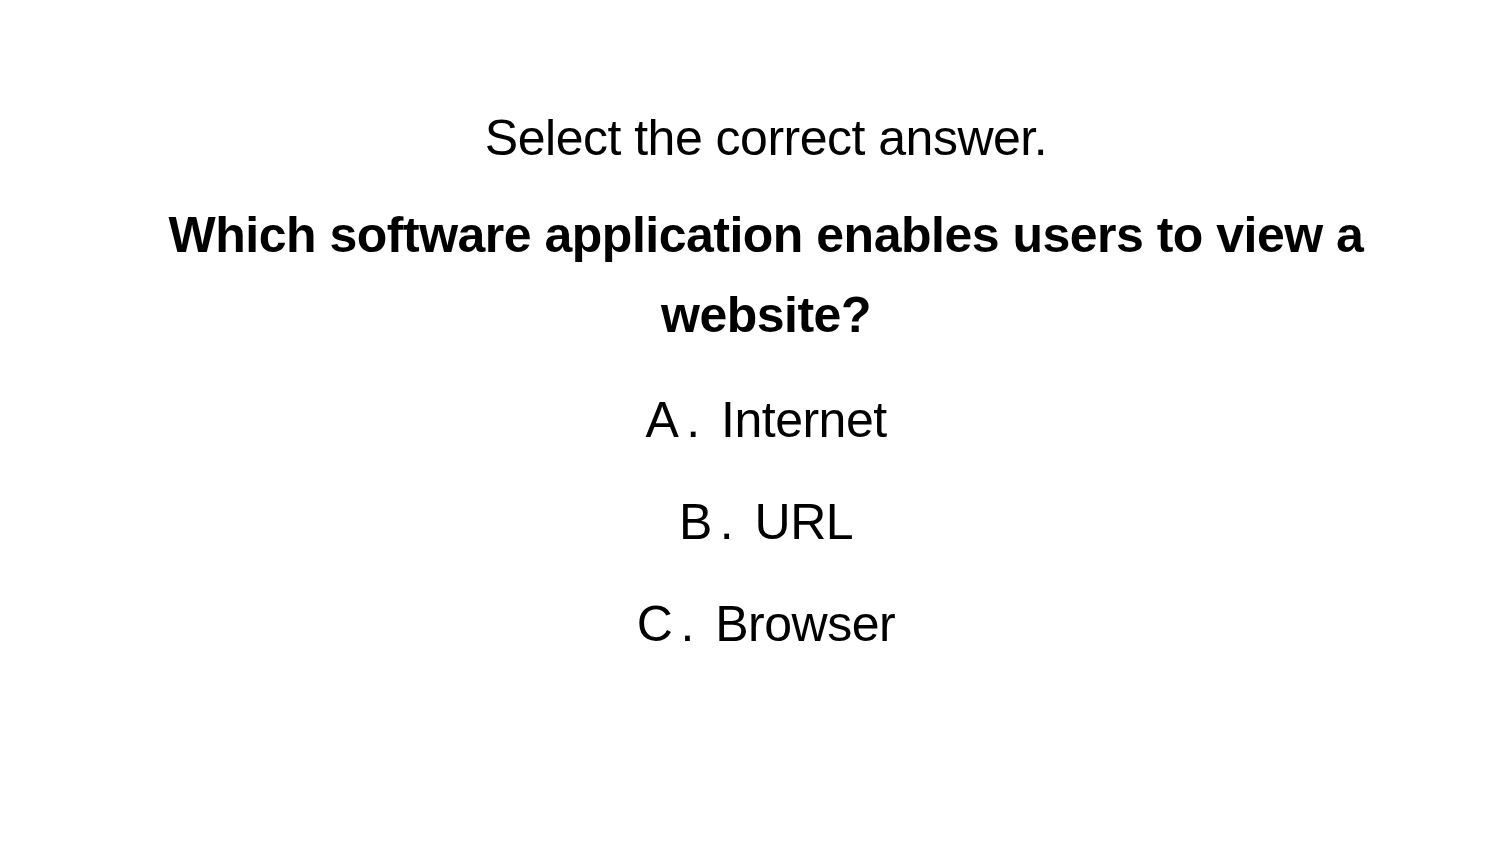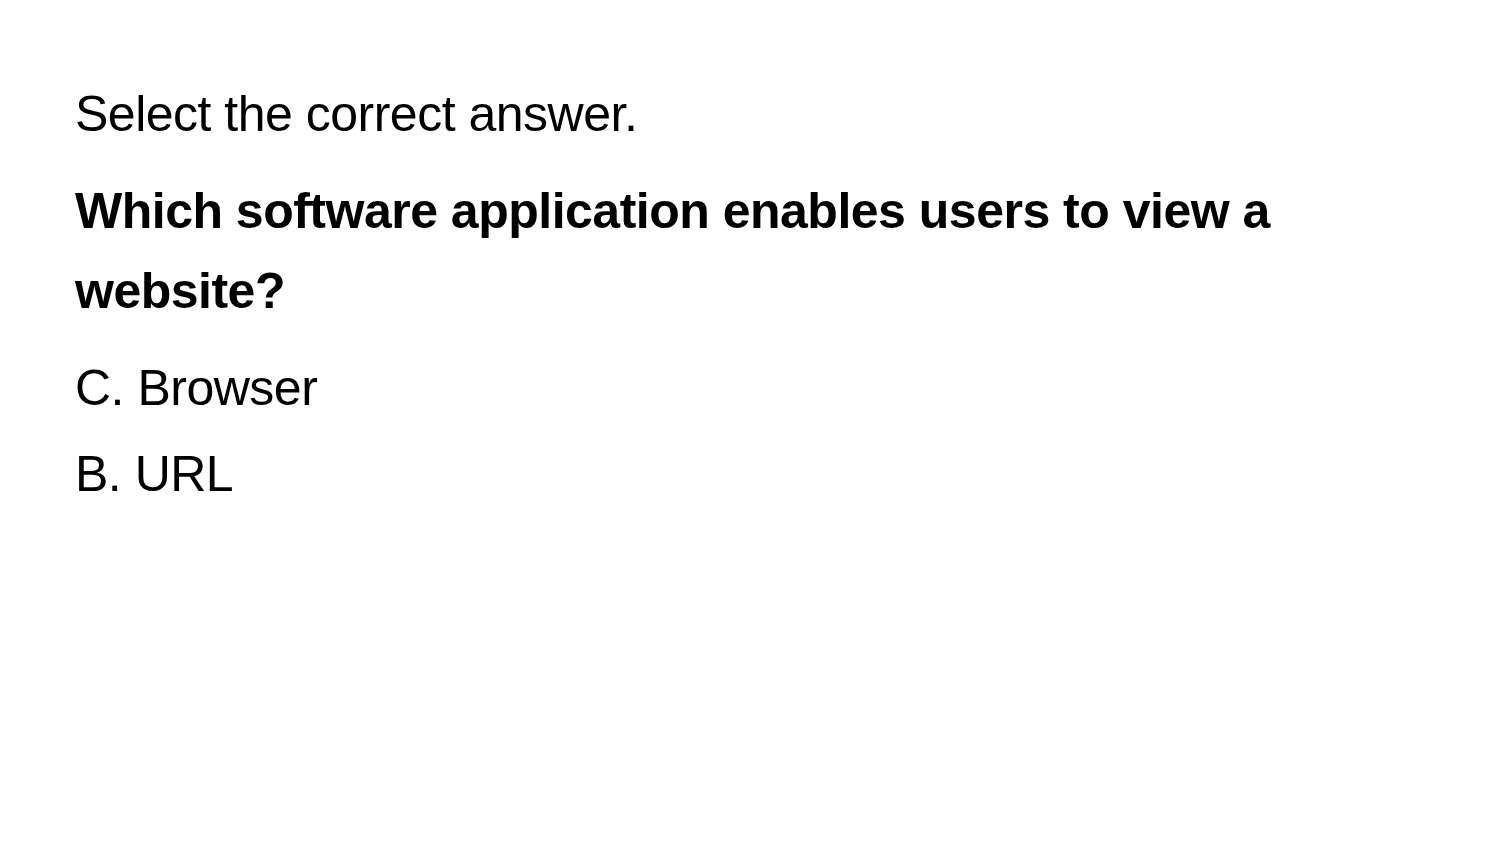--- a/index.html
+++ b/index.html
@@ -1,18 +1,19 @@
 <!DOCTYPE html>
 <html><head>
   <meta charset="utf-8">
   <style>
     * {
-      margin: 0;
+      margin: 8px;
       padding: 0;
       box-sizing: border-box;
+      text-align: center;
     }
     body {
       width: 1500px;
       height: 864px;
       background-color: #ffffff;
       font-family: -apple-system, BlinkMacSystemFont, "Segoe UI", Helvetica, Arial, sans-serif;
       color: #000000;
       padding: 85px 75px 40px 75px;
     }
     .instruction {
@@ -41,18 +42,21 @@
   </style>
 </head>
 <body>
 
 <div class="instruction">Select the correct answer.</div>
 
 <div class="question">Which software application enables users to view a website?</div>
 
 <div class="options">
   <div class="option">
-    <span>C</span>. <span>Browser</span>
+    <span>A</span>. <span>Internet</span>
   </div>
   <div class="option">
     <span>B</span>. <span>URL</span>
   </div>
+  <div class="option">
+    <span>C</span>. <span>Browser</span>
+  </div>
 </div>
 
 </body></html>

